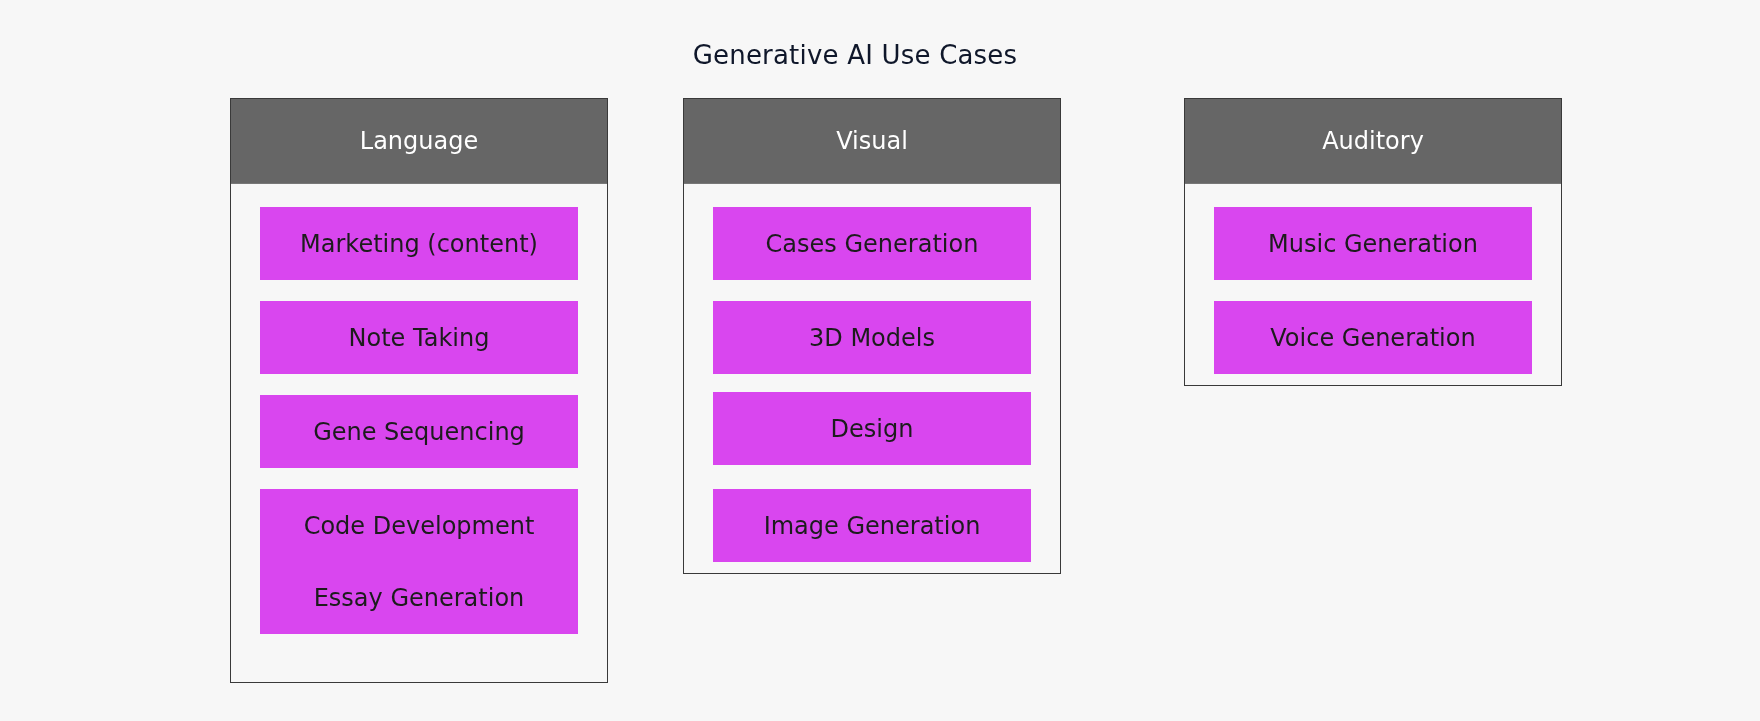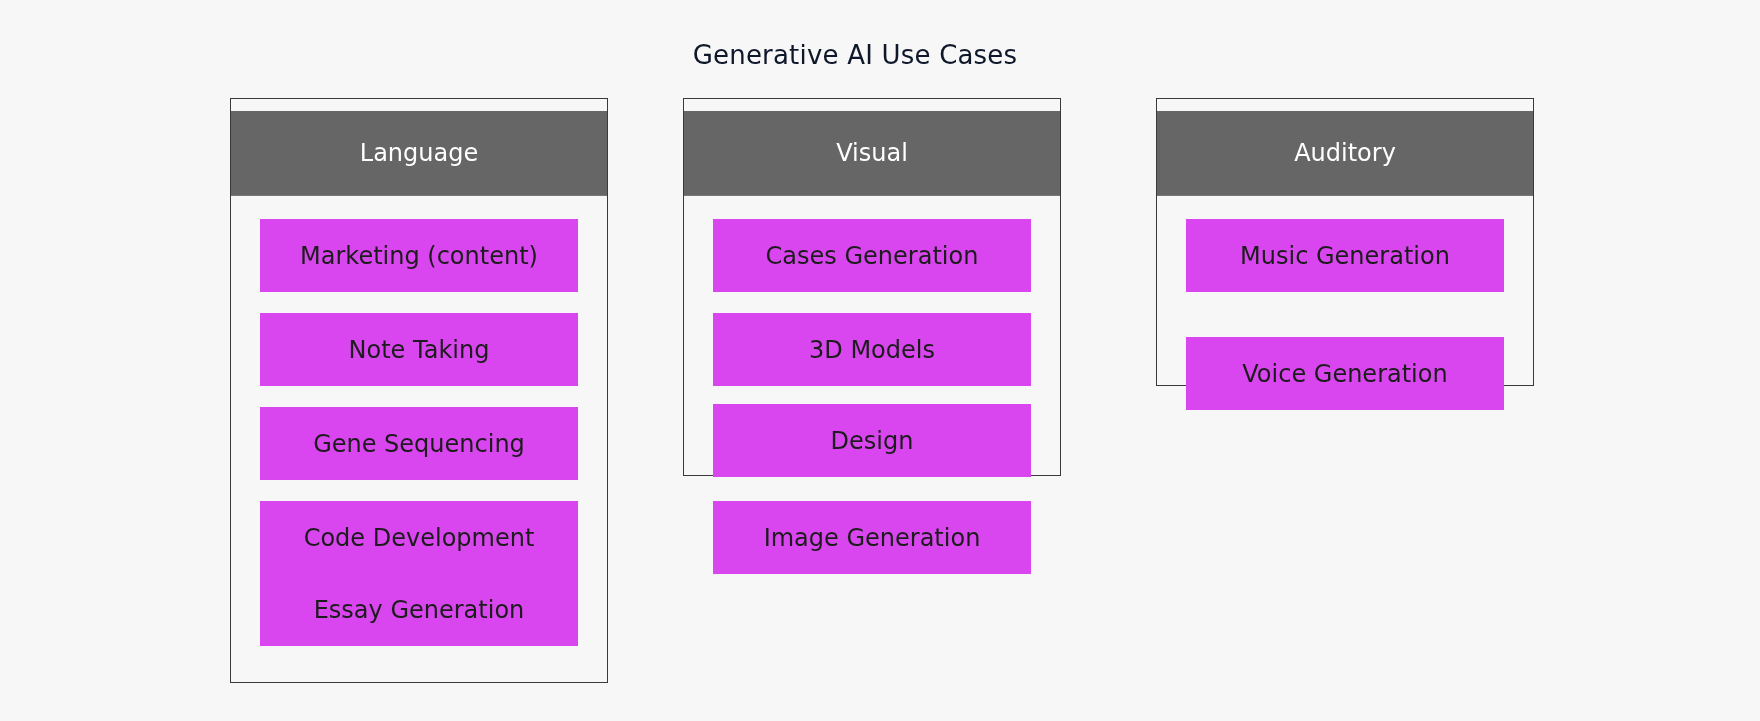--- a/index.html
+++ b/index.html
@@ -12,21 +12,20 @@
     font-size:26px; color:#0f172a; letter-spacing:0.2px;
   }
   .col {
     position:absolute; top:98px; width:378px; box-sizing:border-box;
     border:1px solid #3a3a3a; background:#f7f7f7;
   }
   .col-header {
     height:84px; background:#666666; color:#ffffff; font-size:24px;
     display:flex; align-items:center; justify-content:center;
     border-bottom:1px solid #777;
-    margin-top:12px;
   }
   .items { position:relative; }
   .item {
     position:absolute; left:29px; width:318px; height:73px; background:#d946ef;
     display:flex; align-items:center; justify-content:center;
     font-size:24px; color:#1c1c1c;
   }
 </style>
 </head>
 <body>
@@ -37,29 +36,29 @@
   <div class="col-header">Language</div>
   <div class="items">
     <div class="item" style="top:23px;">Marketing (content)</div>
     <div class="item" style="top:117px;">Note Taking</div>
     <div class="item" style="top:211px;">Gene Sequencing</div>
     <div class="item" style="top:305px;">Code Development</div>
     <div class="item" style="top:377px;">Essay Generation</div>
   </div>
 </div>
 
-<div class="col" style="left:683px; height:378px;">
+<div class="col" style="left:683px; height:476px;">
   <div class="col-header">Visual</div>
   <div class="items">
     <div class="item" style="top:23px;">Cases Generation</div>
     <div class="item" style="top:117px;">3D Models</div>
     <div class="item" style="top:208px;">Design</div>
     <div class="item" style="top:305px;">Image Generation</div>
   </div>
 </div>
 
-<div class="col" style="left:1156px; height:288px;">
+<div class="col" style="left:1184px; height:288px;">
   <div class="col-header">Auditory</div>
   <div class="items">
     <div class="item" style="top:23px;">Music Generation</div>
-    <div class="item" style="top:117px;margin-top:24px;">Voice Generation</div>
+    <div class="item" style="top:117px;">Voice Generation</div>
   </div>
 </div>
 
 </body></html>

